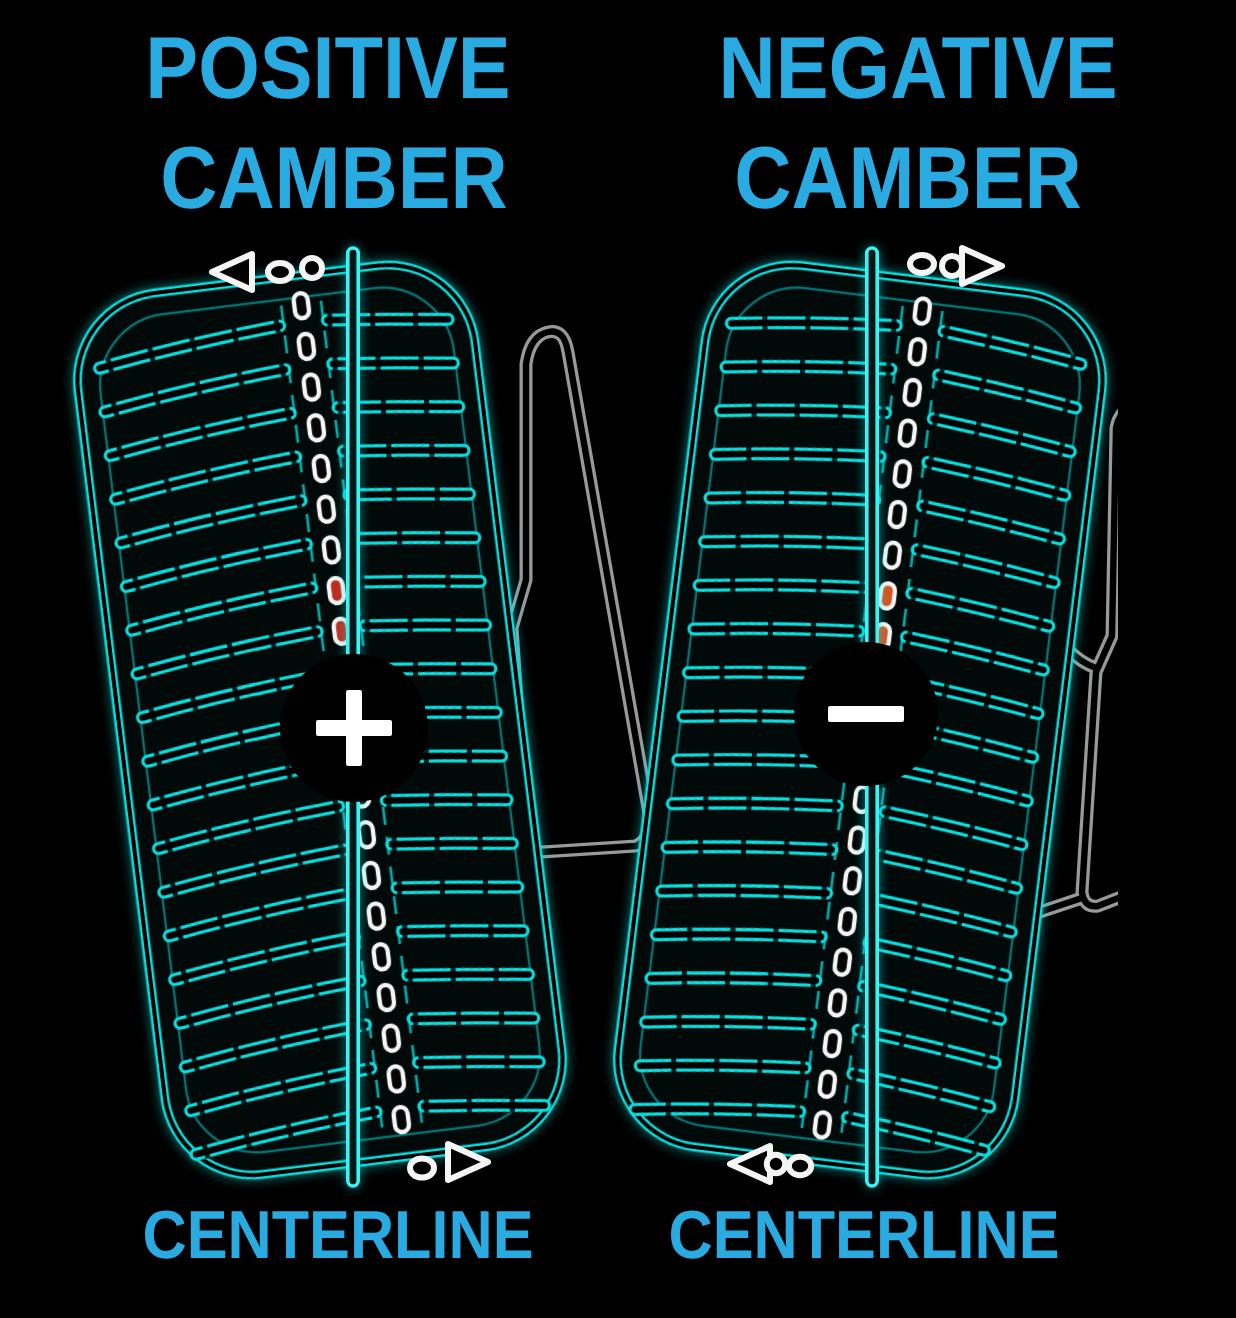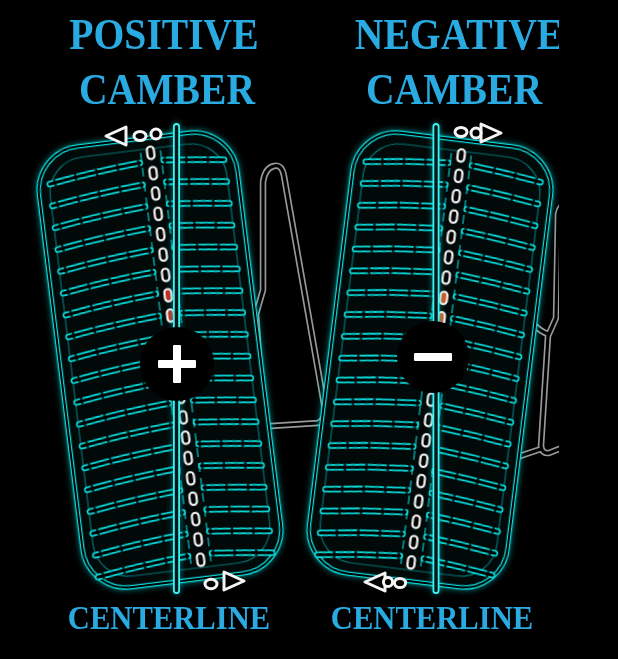--- a/index.html
+++ b/index.html
@@ -1,21 +1,21 @@
 <!DOCTYPE html>
 <html><head>
 <meta charset="utf-8">
 <style>
   html,body{margin:0;padding:0;background:#000;}
   .stage{
     position:relative;
     width:559px;height:659px;
     background:var(--bg,#000);
     overflow:hidden;
-    font-family:Liberation Serif, serif;
+    font-family:Liberation Sans, sans-serif;
   }
   .label{
     position:absolute;
     color:var(--blue,#29ABE2);
     font-weight:700;
     white-space:nowrap;
     transform:translateX(-50%) scaleX(0.9);
     transform-origin:center top;
     letter-spacing:0;
     line-height:1;

